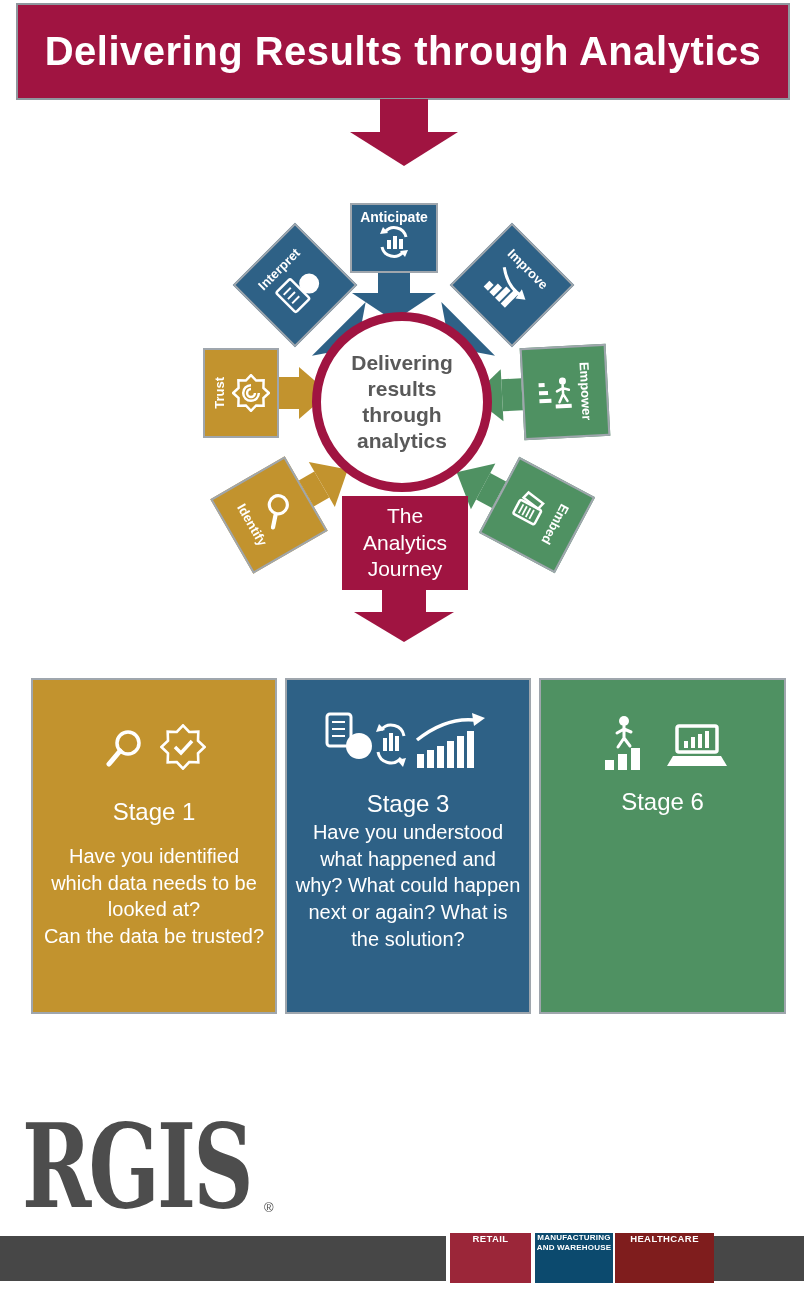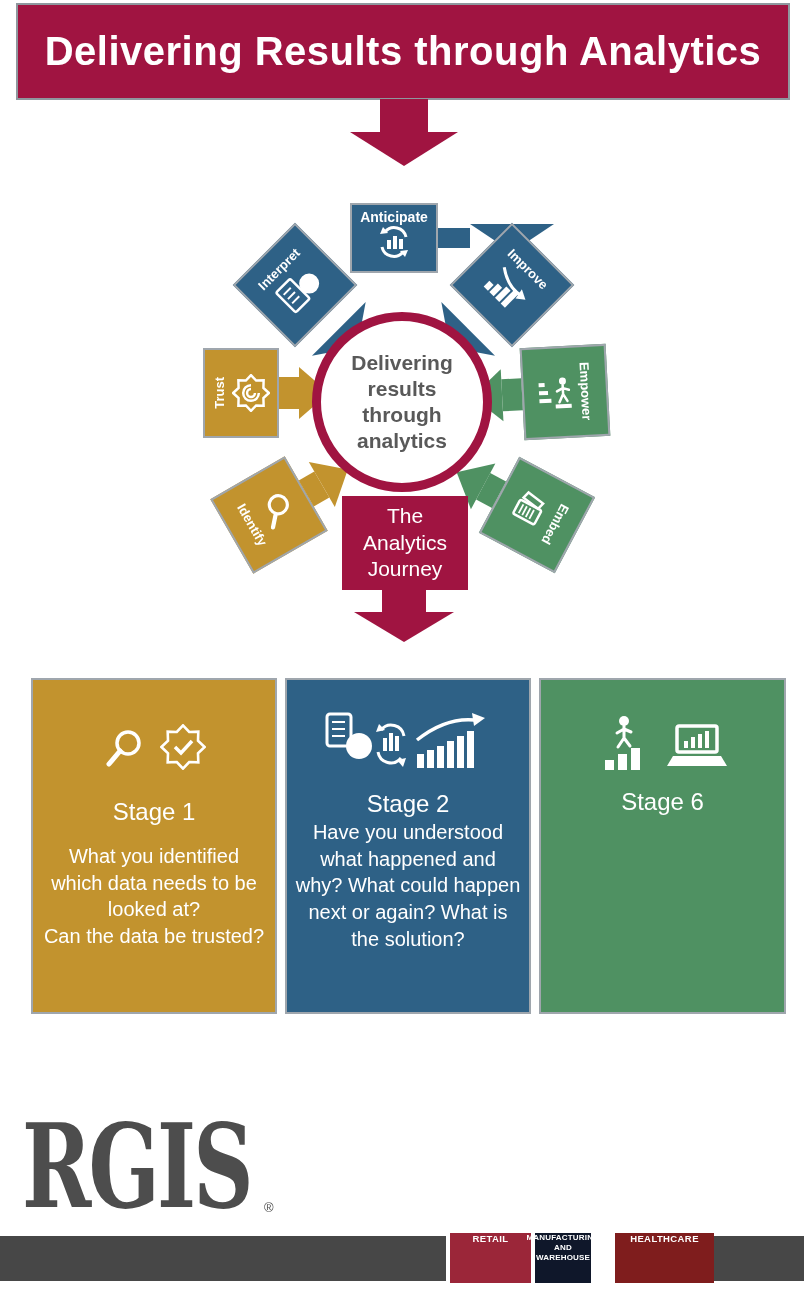--- a/index.html
+++ b/index.html
@@ -90,21 +90,21 @@
   <div class="abs banner c-maroon">
     <h1>Delivering Results through Analytics</h1>
   </div>
 
   <div class="abs c-maroon arr-down" style="left:350px;top:99px;">
     <div class="shaft bigshaft"></div>
     <div class="head bighead"></div>
   </div>
 
   <div class="abs tile-group c-blue" style="left:350px;top:203px;">
-    <div class="arr-down" style="flex-direction:row;display:flex;align-items:center;">
+    <div class="arr-down" style="flex-direction:column;display:flex;align-items:center;">
       <div class="sq sq-col" style="width:88px;height:70px;">
         <div class="tile-label" style="margin-top:4px;">Anticipate</div>
         <span>
           <svg width="38" height="34" viewBox="0 0 38 34">
             <g fill="#fff">
                 <rect x="12" y="15" width="4" height="9"></rect>
                 <rect x="18" y="11" width="4" height="13"></rect>
                 <rect x="24" y="14" width="4" height="10"></rect>
               </g>
             <path d="M31 12 a12 12 0 0 0 -21 -5" fill="none" stroke="#fff" stroke-width="3"></path>
@@ -257,21 +257,21 @@
         </svg>
       </span>
       <span>
         <svg width="46" height="46" viewBox="0 0 46 46">
           <polygon points="44.6,23 38,29.2 38.3,38.3 29.2,38 23,44.6 16.8,38 7.7,38.3 8,29.2 1.4,23 8,16.8 7.7,7.7 16.8,8 23,1.4 29.2,8 38.3,7.7 38,16.8" fill="none" stroke="#fff" stroke-width="2.6"></polygon>
           <path d="M15 23 l6 6 l11 -12" fill="none" stroke="#fff" stroke-width="3.5"></path>
         </svg>
       </span>
     </div>
     <div class="title" style="margin-top:28px;">Stage 1</div>
-    <div class="body" style="margin-top:16px;">What you identified which data needs to be looked at?
+    <div class="body" style="margin-top:16px;">Have you identified which data needs to be looked at?
 Can the data be trusted?</div>
   </div>
 
   <div class="abs card c-blue" style="left:285px;width:246px;">
     <div class="icons" style="margin-top:30px;">
       <span>
         <svg width="166" height="60" viewBox="0 0 166 60">
           <rect x="2" y="4" width="24" height="32" rx="3" fill="none" stroke="#fff" stroke-width="3"></rect>
           <path d="M7 12 h13 M7 19 h13 M7 26 h13" stroke="#fff" stroke-width="2.2"></path>
           <circle cx="34" cy="36" r="13" fill="#fff"></circle>
@@ -290,21 +290,21 @@
               <rect x="112" y="36" width="7" height="22"></rect>
               <rect x="122" y="31" width="7" height="27"></rect>
               <rect x="132" y="26" width="7" height="32"></rect>
               <rect x="142" y="21" width="7" height="37"></rect>
             </g>
           <path d="M92 30 C 112 14, 130 8, 150 10" fill="none" stroke="#fff" stroke-width="3.5"></path>
           <polygon points="160,8 147,3 149,16" fill="#fff"></polygon>
         </svg>
       </span>
     </div>
-    <div class="title" style="margin-top:20px;">Stage 2</div>
+    <div class="title" style="margin-top:20px;">Stage 3</div>
     <div class="body" style="">Have you understood what happened and why? What could happen next or again? What is the solution?</div>
   </div>
 
   <div class="abs card c-green" style="left:539px;width:247px;">
     <div class="icons" style="margin-top:34px;gap:22px;">
       <span>
         <svg width="46" height="56" viewBox="0 0 46 56">
           <circle cx="25" cy="7" r="5" fill="#fff"></circle>
           <path d="M25 12 v12 M25 15 l-7 4 M25 15 l7 3 M25 24 l-6 9 M25 24 l6 8" stroke="#fff" stroke-width="3" fill="none" stroke-linecap="round"></path>
           <g fill="#fff">
@@ -332,20 +332,20 @@
 
   <div class="abs logo">RGIS</div>
   <div class="abs regmark">®</div>
 
   <div class="abs fbar" style="left:0;width:446px;"></div>
   <div class="abs fbar" style="left:714px;width:90px;"></div>
 
   <div class="abs ftab" style="left:450px;width:81px;background:#9B2639;">
     <span class="lbl">RETAIL</span>
   </div>
-  <div class="abs ftab small" style="left:535px;width:56px;background:#0f172a;">
+  <div class="abs ftab small" style="left:535px;width:78px;background:#0c4a6e;">
     <span class="lbl">MANUFACTURING AND WAREHOUSE</span>
   </div>
   <div class="abs ftab" style="left:615px;width:99px;background:#7f1d1d;">
     <span class="lbl">HEALTHCARE</span>
   </div>
 
 </div>
 
 </body></html>

